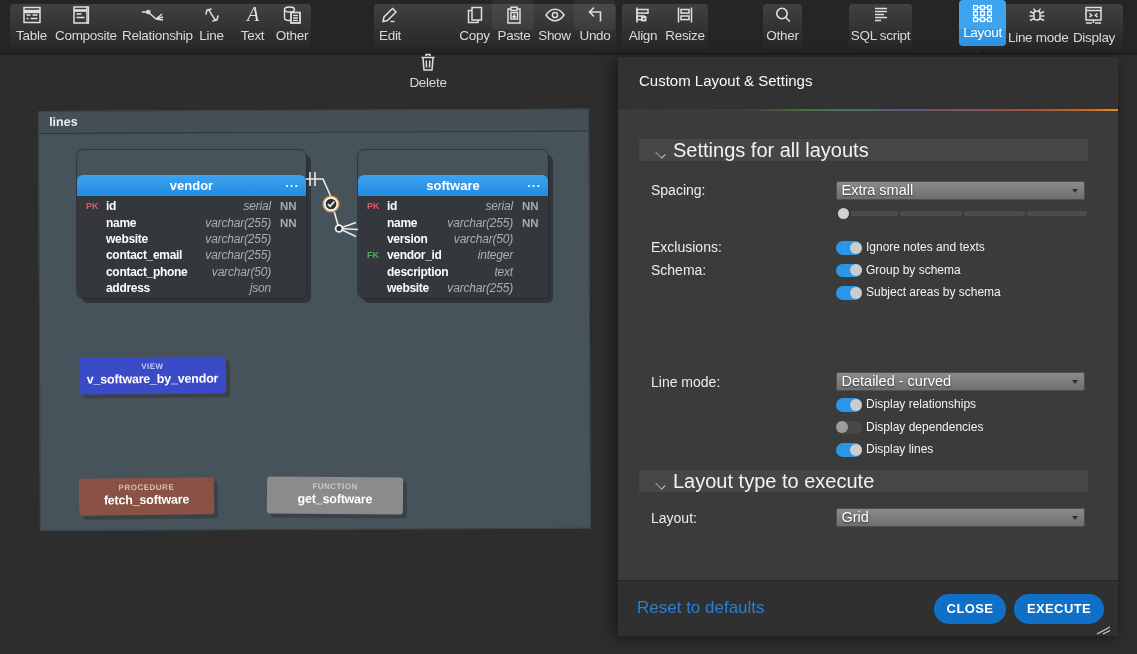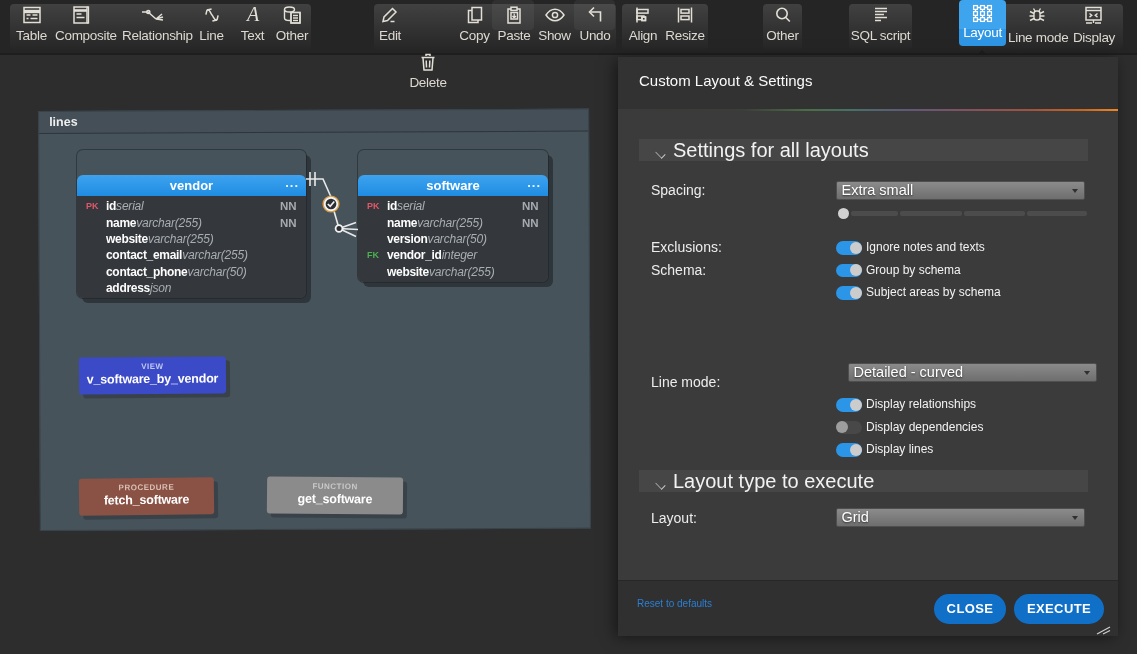--- a/index.html
+++ b/index.html
@@ -20,42 +20,42 @@
 #schema .sname{position:absolute;left:10px;top:3px;font-size:12.5px;font-weight:bold;color:#f0f0f0;}
 .etable{position:absolute;border-radius:6px;box-shadow:0 0 0 1px rgba(28,32,36,0.5),5px 5px 0 rgba(15,18,21,0.45);}
 .ehead{height:21px;background:linear-gradient(#3ea3ef,#1f8ce2);border-radius:6px 6px 0 0;color:#fff;font-weight:bold;font-size:13px;text-align:center;line-height:21px;position:relative;margin-top:25px;}
 .ehead .dots{position:absolute;right:7px;top:-3px;font-size:13px;letter-spacing:1px;color:#e8f4fd;}
 .ebody{background:#34383c;border-radius:0 0 6px 6px;padding:2px 0 2px;}
 .erow{height:16.4px;display:flex;align-items:center;font-size:12px;}
 .ekey{width:20px;padding-left:9px;font-size:9px;font-weight:bold;}
 .pk{color:#e25768;}
 .fk{color:#4caf50;}
 .ename{color:#fdfdfd;font-weight:bold;flex:0 0 auto;letter-spacing:-0.3px;}
-.etype{flex:1 1 auto;text-align:left;font-style:italic;color:#a9aeb4;font-size:12px;letter-spacing:-0.2px;}
+.etype{flex:1 1 auto;text-align:right;font-style:italic;color:#a9aeb4;font-size:12px;letter-spacing:-0.2px;}
 .enn{width:26px;text-align:left;padding-left:9px;color:#a6abb1;font-size:11.5px;font-weight:bold;box-sizing:content-box;}
 .mini{position:absolute;border-radius:3px;box-shadow:4px 4px 0 rgba(20,24,27,0.28);text-align:center;}
 .mini .cat{font-size:8px;font-weight:bold;letter-spacing:0.5px;margin-top:5px;}
 .mini .mname{font-size:12.5px;font-weight:bold;color:#fff;margin-top:1px;letter-spacing:-0.2px;}
 
 #dialog{left:618px;top:57px;width:500px;height:577px;background:#3b3b3b;box-shadow:-3px 3px 14px rgba(0,0,0,0.5);}
 #dhead{position:absolute;left:0;top:0;width:100%;height:52px;background:#323232;}
 #dtitle{position:absolute;left:21px;top:15px;font-size:15px;color:#fafafa;}
 #rainbow{position:absolute;left:0;top:52px;width:100%;height:2px;background:linear-gradient(90deg,rgba(55,55,52,0.1) 0%,rgba(60,66,52,0.35) 25%,#4c6e46 38%,#477068 47%,#615878 58%,#82525f 70%,#9e5340 82%,#c9661f 93%,#ef8722 100%);}
 .secbar{position:absolute;left:21px;width:449px;height:22px;background:#464646;color:#f2f2f2;font-size:20px;line-height:22px;}
 .secbar .chev{display:inline-block;width:11px;height:9px;margin:0 6px 0 17px;position:relative;top:1px;}.secbar .chev:before{content:"";position:absolute;left:0;top:0px;width:8px;height:8px;border-right:1.7px solid #c9c9c9;border-bottom:1.7px solid #c9c9c9;transform:rotate(45deg) scale(1,0.62);transform-origin:center;}
 .dlabel{position:absolute;left:33px;font-size:14px;color:#ededed;}
 .dropdown{position:absolute;left:217.5px;width:249px;height:19px;background:linear-gradient(#8b8b8b,#6e6e6e);border:1px solid #4f4f4f;border-radius:2px;box-sizing:border-box;color:#fff;font-size:14.5px;line-height:17px;padding-left:5px;text-shadow:0 1px 2px rgba(0,0,0,0.6);}
 .dropdown .caret{position:absolute;right:6px;top:7px;width:0;height:0;border-left:3.5px solid transparent;border-right:3.5px solid transparent;border-top:4.5px solid #303030;}
 .toggle{position:absolute;left:217.5px;width:26px;height:13.5px;border-radius:7px;background:#2b95e8;}
 .toggle .knob{position:absolute;top:0.75px;width:12px;height:12px;border-radius:50%;background:#cccccc;right:-0.5px;}
 .toggle.off{background:#484848;}
 .toggle.off .knob{left:0;background:#9d9d9d;}
 .tglabel{position:absolute;left:248px;font-size:12px;color:#f3f3f3;}
 #footer{position:absolute;left:0;top:523px;width:100%;height:55px;background:#303030;border-top:1px solid #272727;}
-#reset{position:absolute;left:19px;top:17px;font-size:10px;color:#2a7fd4;}
+#reset{position:absolute;left:19px;top:17px;font-size:17px;color:#2a7fd4;}
 .bluebtn{position:absolute;top:13px;height:30px;border-radius:15px;background:#1070c8;color:#fff;font-weight:bold;font-size:13px;text-align:center;line-height:30px;letter-spacing:0.4px;}
 </style>
 </head>
 <body>
 <div class="abs" id="toolbar">
 
   <div class="tgroup" style="left:10px;width:301px;"></div>
 
   <div class="tgroup" style="left:374px;width:242px;"></div>
   <div class="hl" style="left:492px;width:42px;"></div>
@@ -307,20 +307,26 @@
         <span class="enn"></span>
       </div>
     <div class="erow">
         <span class="ekey fk">FK</span>
         <span class="ename">vendor_id</span>
         <span class="etype">integer</span>
         <span class="enn"></span>
       </div>
     <div class="erow">
         <span class="ekey"></span>
+        <span class="ename">description</span>
+        <span class="etype">text</span>
+        <span class="enn"></span>
+      </div>
+    <div class="erow">
+        <span class="ekey"></span>
         <span class="ename">website</span>
         <span class="etype">varchar(255)</span>
         <span class="enn"></span>
       </div>
   </div>
 </div>
 
 <svg class="abs" style="left:296px;top:160px;" width="70" height="90" viewBox="0 0 70 90">
   <g stroke="#e9e9e9" stroke-width="1.6" fill="none">
     <path d="M10,19 L27,19 L35,37"></path>
@@ -374,21 +380,21 @@
       <div class="knob"></div>
     </div>
   <div class="tglabel" style="top:205.5px;">Group by schema</div>
   <div class="toggle" style="top:229px;">
       <div class="knob"></div>
     </div>
   <div class="tglabel" style="top:228px;">Subject areas by schema</div>
 
 
   <div class="dlabel" style="top:317px;">Line mode:</div>
-  <div class="dropdown" style="top:306px;margin-left:12px;">Detailed - curved<span class="caret"></span></div>
+  <div class="dropdown" style="top:315px;">Detailed - curved<span class="caret"></span></div>
   <div class="toggle" style="top:341px;">
       <div class="knob"></div>
     </div>
   <div class="tglabel" style="top:340px;">Display relationships</div>
   <div class="toggle off" style="top:363.5px;">
       <div class="knob"></div>
     </div>
   <div class="tglabel" style="top:362.5px;">Display dependencies</div>
   <div class="toggle" style="top:386px;">
       <div class="knob"></div>

